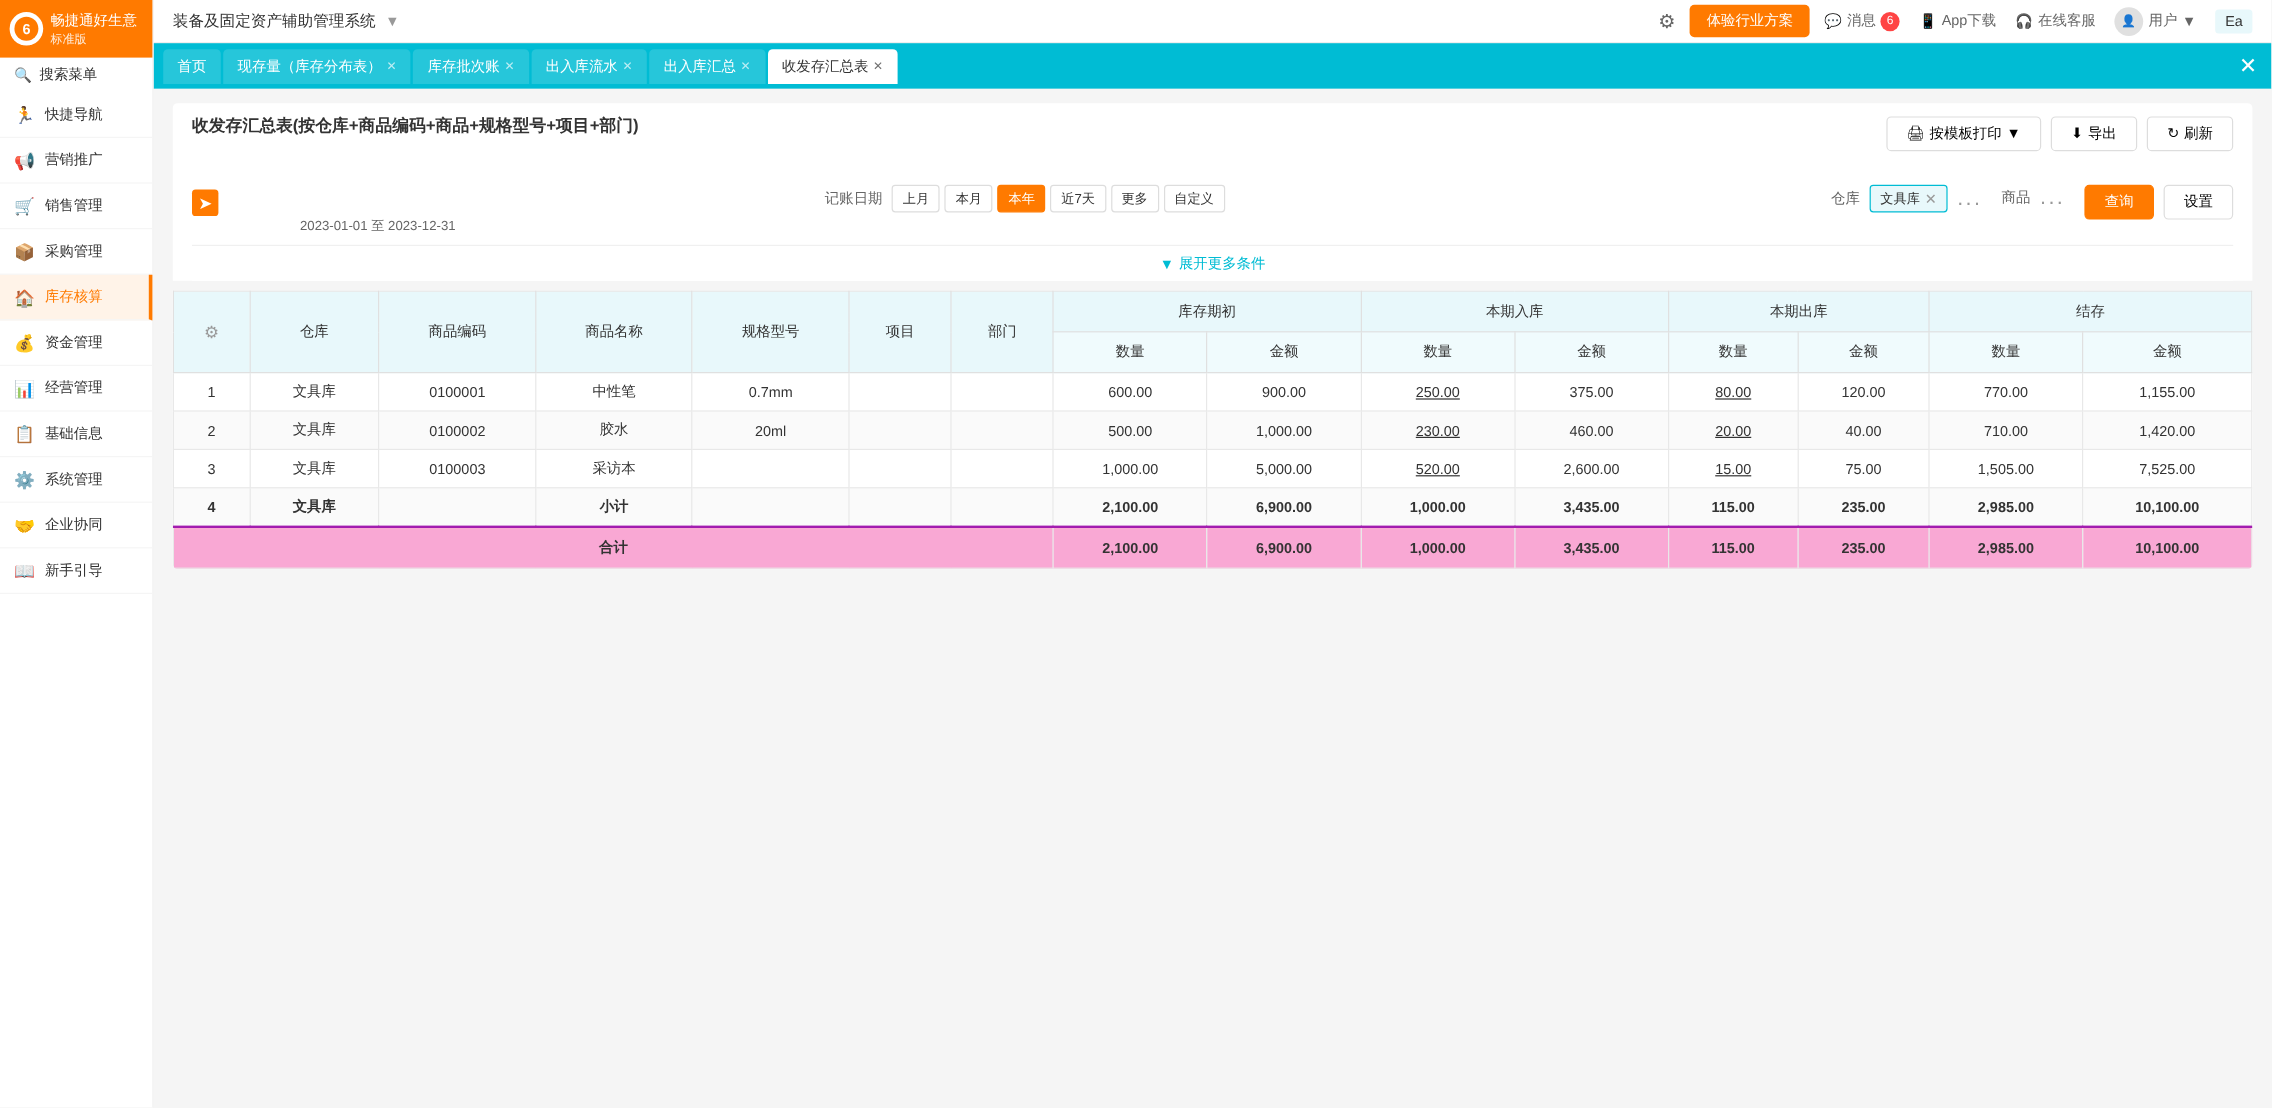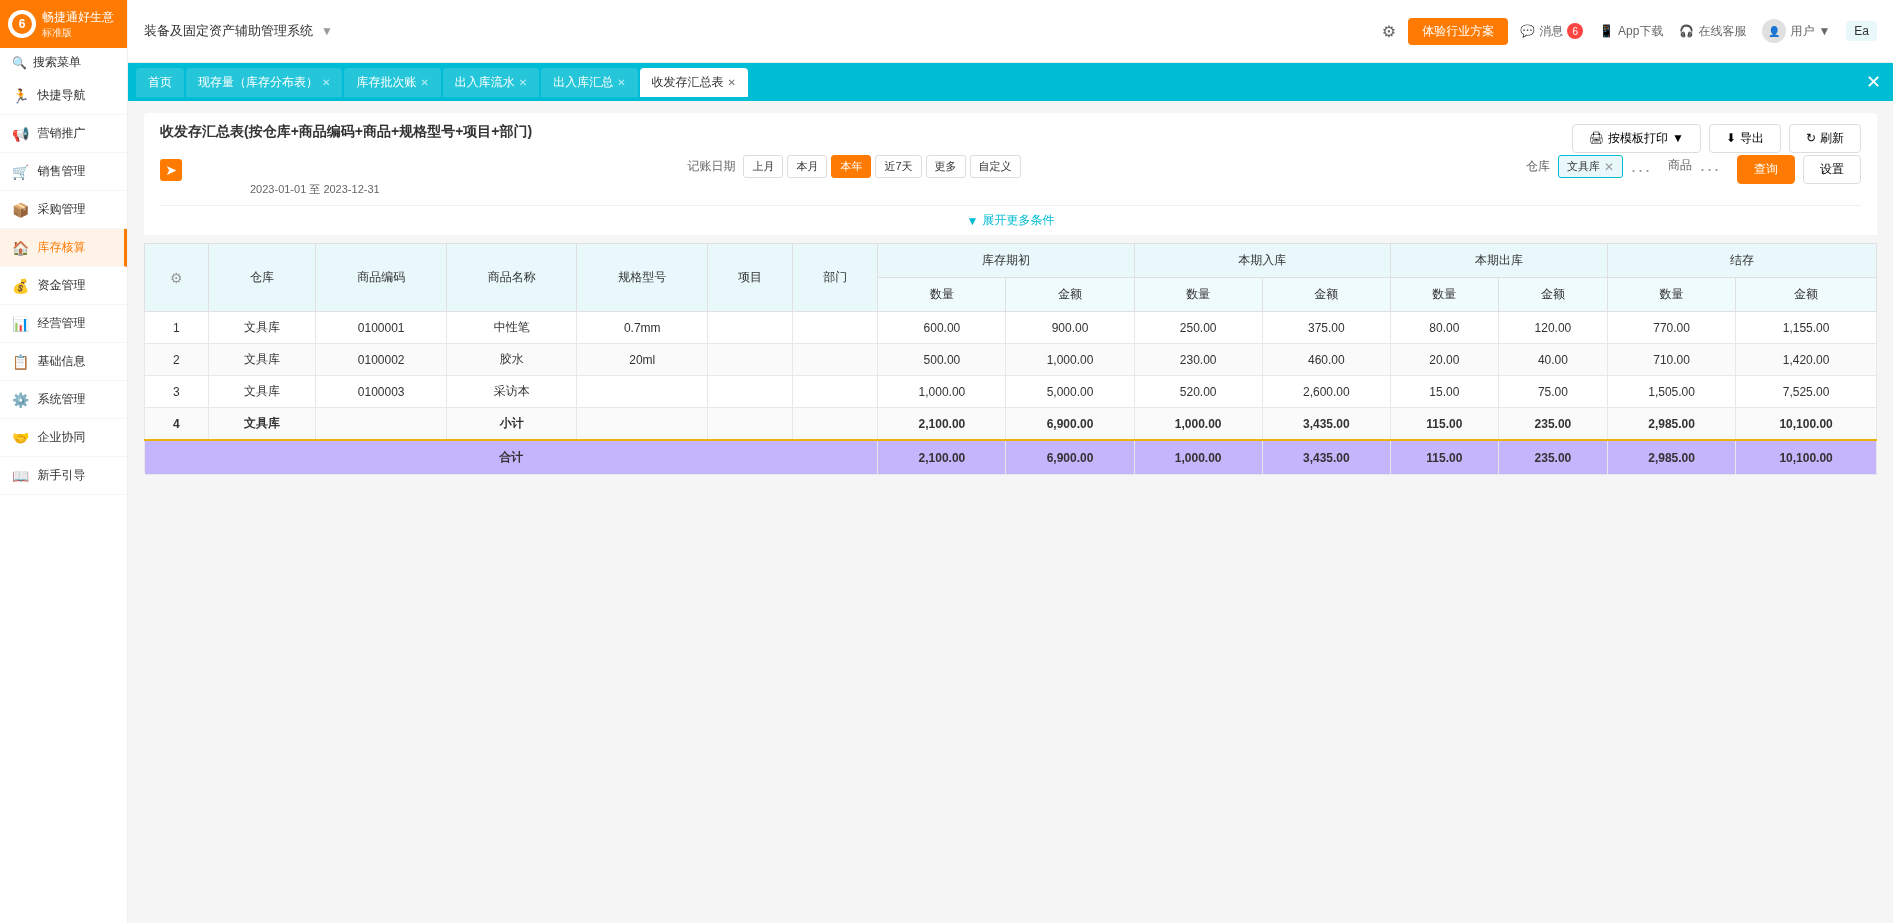--- a/index.html
+++ b/index.html
@@ -11,21 +11,21 @@
     .sidebar-logo { width: 28px; height: 28px; background: #fff; border-radius: 50%; display: flex; align-items: center; justify-content: center; }
     .sidebar-logo-inner { width: 20px; height: 20px; background: #ff7a00; border-radius: 50%; color: #fff; font-size: 12px; font-weight: bold; display: flex; align-items: center; justify-content: center; }
     .sidebar-item { display: flex; align-items: center; gap: 8px; padding: 10px 12px; cursor: pointer; color: #333; font-size: 12px; border-bottom: 1px solid #f5f5f5; }
     .sidebar-item.active { background: #fff3e8; color: #ff7a00; border-right: 3px solid #ff7a00; }
     .sidebar-item-icon { font-size: 14px; }
 
     
     .main { flex: 1; display: flex; flex-direction: column; overflow: hidden; }
 
     
-    .topbar { height: 63px; background: #fff; display: flex; align-items: center; padding: 0 16px; border-bottom: 1px solid #eee; gap: 12px; }
+    .topbar { height: 36px; background: #fff; display: flex; align-items: center; padding: 0 16px; border-bottom: 1px solid #eee; gap: 12px; }
     .topbar-system { display: flex; align-items: center; gap: 8px; font-size: 13px; color: #333; flex: 1; }
     .topbar-btn { background: #ff7a00; color: #fff; border: none; padding: 5px 14px; border-radius: 4px; cursor: pointer; font-size: 12px; }
     .topbar-right { display: flex; align-items: center; gap: 16px; font-size: 12px; color: #666; }
     .topbar-right-item { display: flex; align-items: center; gap: 4px; cursor: pointer; }
     .badge { background: #ff4444; color: #fff; border-radius: 50%; width: 16px; height: 16px; font-size: 10px; display: flex; align-items: center; justify-content: center; }
     .gear-icon { font-size: 16px; cursor: pointer; color: #666; }
 
     
     .tabbar { background: #00bcd4; display: flex; align-items: center; padding: 0 8px; height: 38px; gap: 2px; flex-shrink: 0; }
     .tab { display: flex; align-items: center; gap: 4px; padding: 6px 12px; border-radius: 4px 4px 0 0; cursor: pointer; font-size: 12px; color: #fff; background: rgba(255,255,255,0.15); }
@@ -51,22 +51,22 @@
 
     
     .table-wrapper { background: #fff; border-radius: 0 0 4px 4px; overflow: auto; margin-top: 8px; }
     table { width: 100%; border-collapse: collapse; font-size: 12px; }
     thead tr { background: #e8f8fb; }
     th { padding: 8px 10px; text-align: center; color: #333; font-weight: 500; border: 1px solid #e0e0e0; white-space: nowrap; }
     td { padding: 7px 10px; text-align: center; border: 1px solid #e8e8e8; color: #333; }
     tr:nth-child(even) td { background: #fafafa; }
     .subtotal-row td { font-weight: 600; background: #f5f5f5; }
     .subtotal-row td:first-child { }
-    .underline { cursor: pointer; }
-    .total-footer { background: #c4b5fd; border-top: 2px solid #eab308; }
+    .underline { text-decoration: underline; cursor: pointer; }
+    .total-footer { background: #f9a8d4; border-top: 2px solid #a21caf; }
     .total-footer td { font-weight: 600; padding: 8px 10px; }
 
     .th-group { background: #e8f8fb; margin-top: 32px; }
     .th-sub { background: #f0fbfd; }
 
     
     .table-gear { color: #999; cursor: pointer; font-size: 14px; }
 
     
     .sidebar-search { padding: 6px 12px; display: flex; align-items: center; gap: 6px; cursor: pointer; color: #333; font-size: 12px; }
@@ -198,21 +198,21 @@
       <span class="tab-close" style="color:#333;">✕</span>
     </div>
     <div class="tab-spacer"></div>
     <span class="tab-close-all">✕</span>
   </div>
 
   <div class="content">
 
     <div class="header-wrapper">
 
-      <div style="display:flex;align-items:center;justify-content:space-between;margin-bottom:2px;">
+      <div style="display:flex;align-items:center;justify-content:space-between;margin-bottom:28px;">
         <h2 class="page-title">收发存汇总表(按仓库+商品编码+商品+规格型号+项目+部门)</h2>
         <div class="page-top-right">
           <button class="action-btn">
             <span>🖨</span>
             <span>按模板打印</span>
             <span>▼</span>
           </button>
           <button class="action-btn">
             <span>⬇</span>
             <span>导出</span>

